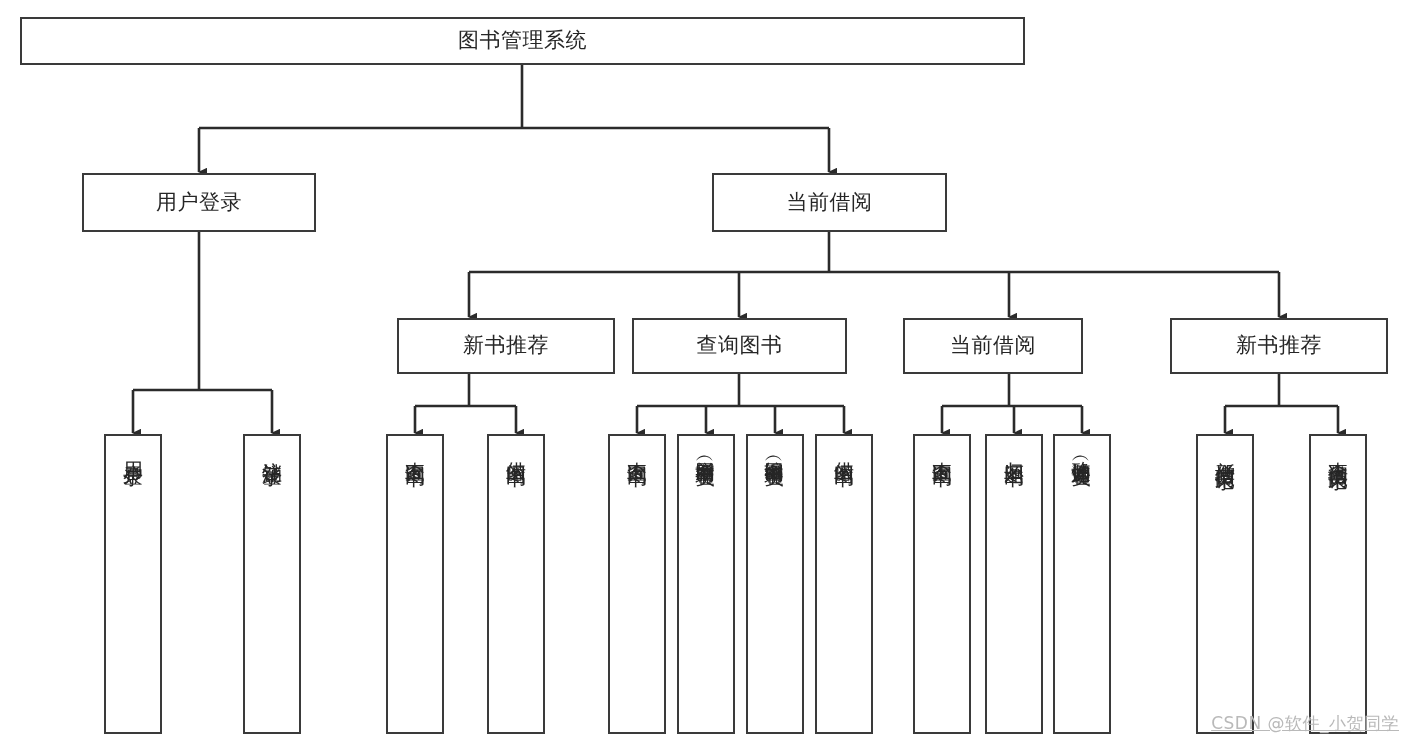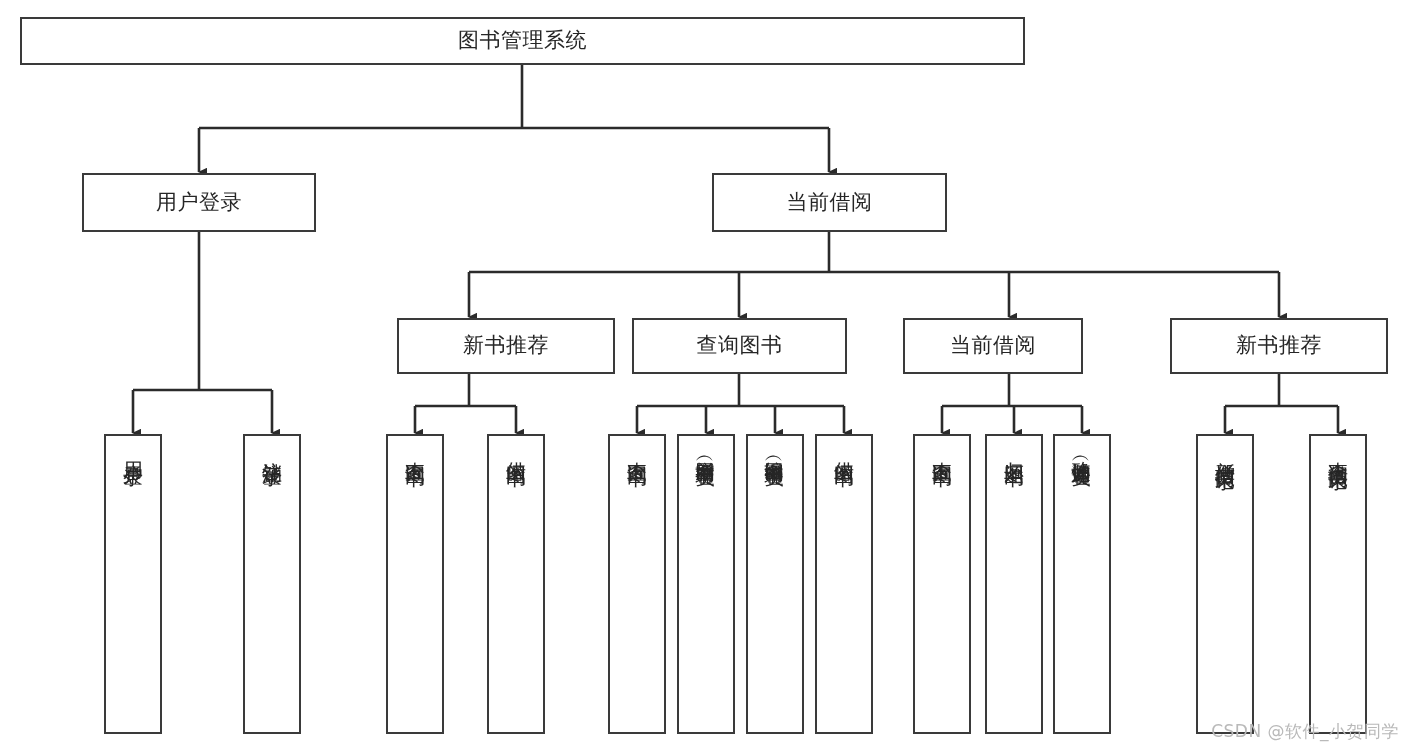--- a/index.html
+++ b/index.html
@@ -57,25 +57,26 @@
     display: block;
   }
   .node-box.leaf.tall-text .label-v {
     font-size: 19px;
     line-height: 1.38;
     letter-spacing: 1px;
   }
   .watermark {
     position: absolute;
     right: 6px;
-    bottom: 4px;
+    bottom: 12px;
     font-size: 17px;
     color: #b9b9b9;
     white-space: nowrap;
     letter-spacing: 0.5px;
+    text-decoration: underline;
   }
 </style>
 </head>
 <body>
 
 <div id="diagram-root">
 
   <svg class="layer" viewBox="0 0 1405 747" preserveAspectRatio="none" aria-hidden="true">
     <defs>
       <marker id="arrowhead" markerWidth="9" markerHeight="9" refX="4.2" refY="8" orient="auto" markerUnits="userSpaceOnUse">

